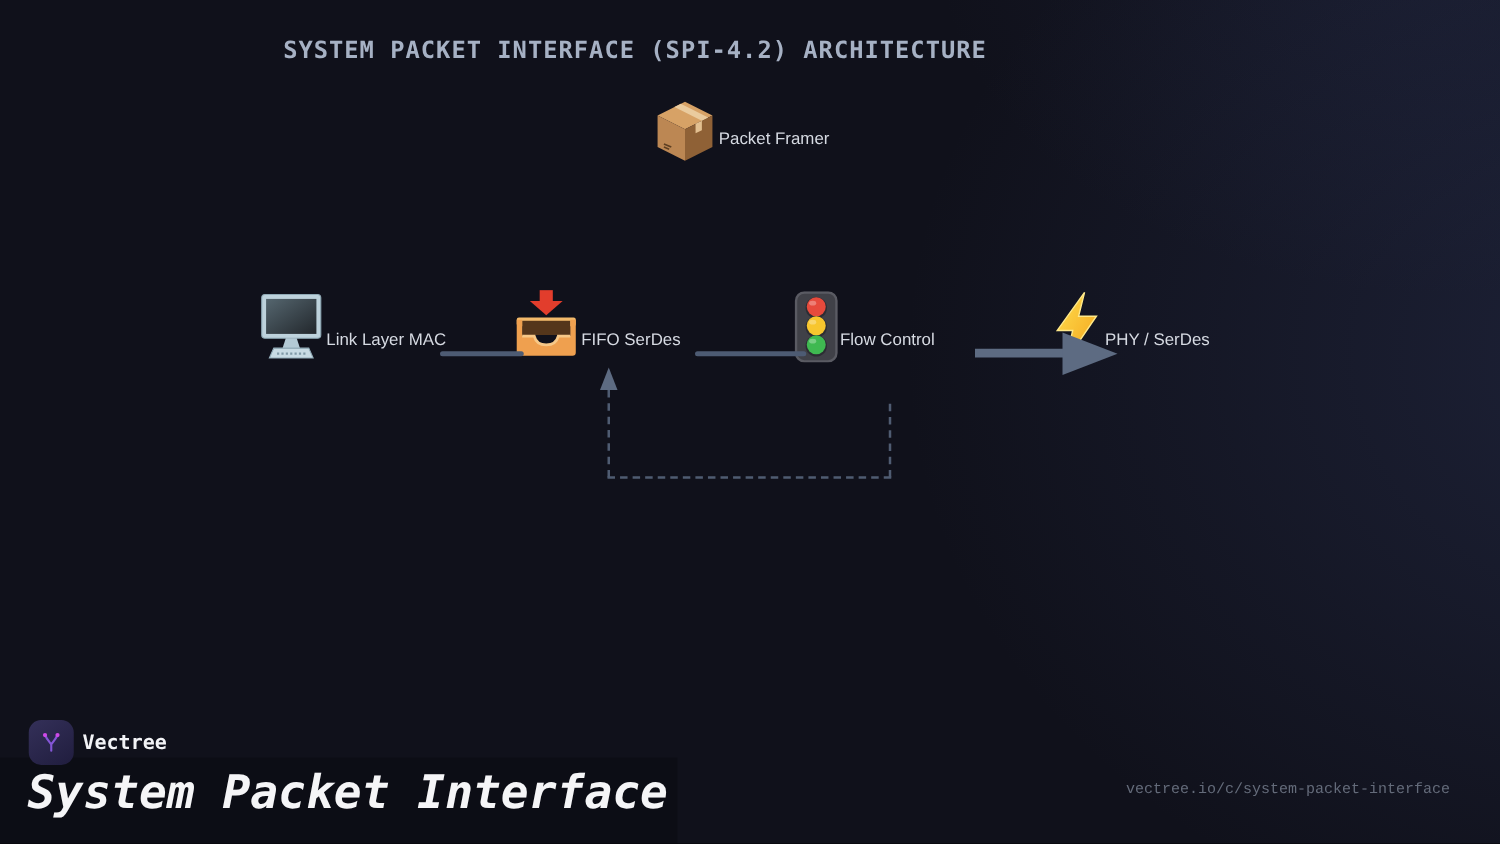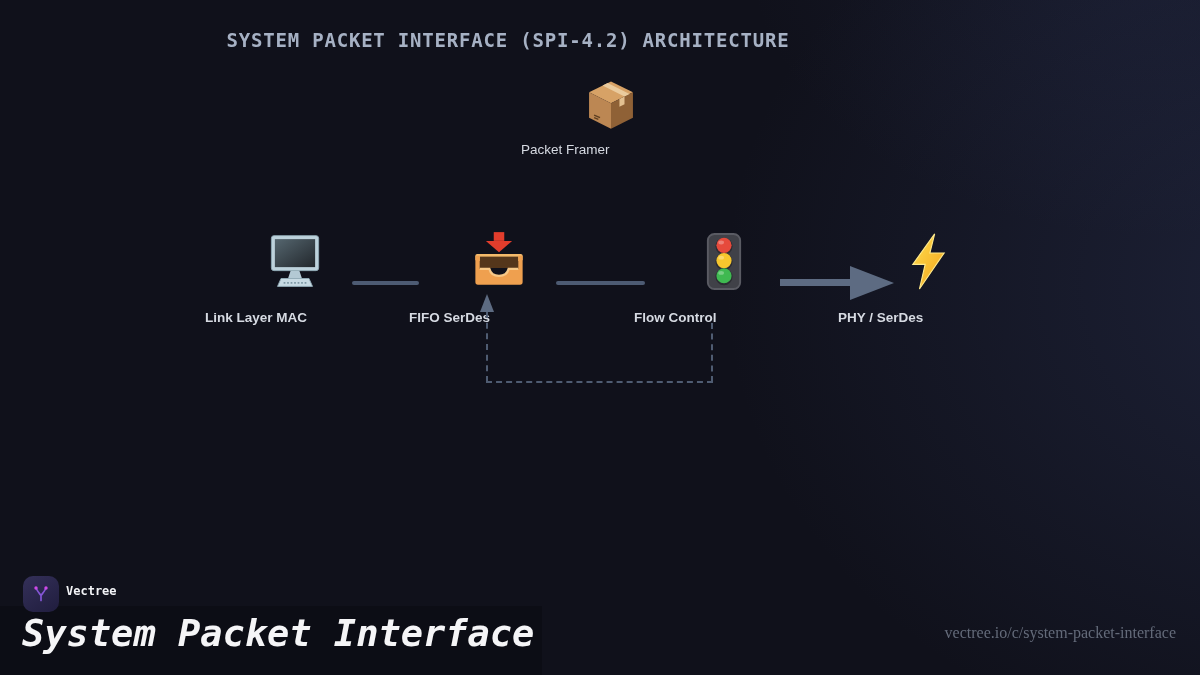--- a/index.html
+++ b/index.html
@@ -9,26 +9,26 @@
       radial-gradient(1000px 800px at 112% 42%, rgba(58,70,118,0.32), rgba(58,70,118,0) 62%),
       radial-gradient(700px 500px at 96% -8%, rgba(52,62,105,0.22), rgba(52,62,105,0) 58%),
       #10111b;
     font-family:"Liberation Sans", sans-serif;
   }
   .diagram-title {
     position:absolute; top:29px; left:0; width:1016px; text-align:center;
     font-family:"DejaVu Sans Mono", monospace; font-weight:bold;
     font-size:19px; letter-spacing:0.8px; color:#a6b1c4;
   }
-  .node { position:absolute; width:180px; display:flex; flex-direction:column; }
+  .node { position:absolute; width:180px; display:flex; flex-direction:row; align-items:center; }
   .iconbox { display:flex; align-items:flex-end; justify-content:center; }
   .row-node .iconbox { height:58px; }
   .top-node .iconbox { height:54px; }
   .node-label { color:#d6dae2; font-size:13.5px; }
-  .row-node .node-label { margin-top:20px;font-weight:bold; }
+  .row-node .node-label { margin-top:20px; }
   .top-node .node-label { margin-top:10px; }
 
   
   .conn-line { position:absolute; height:4px; background:#4d5b73; border-radius:2px; }
   .arrow-shaft { position:absolute; left:780px; top:279px; width:74px; height:7px; background:#5d6b82; }
   .arrow-head {
     position:absolute; left:850px; top:266px; width:0; height:0;
     border-left:44px solid #5d6b82; border-top:17px solid transparent; border-bottom:17px solid transparent;
   }
   .dash-v1 { position:absolute; left:711px; top:323px; height:59px; width:0; border-left:2px dashed #4f5c72; }
@@ -41,29 +41,29 @@
 
   
   .scrim { position:absolute; left:0; top:606px; width:542px; height:69px; background:rgba(0,0,0,0.22); }
   .logo-badge {
     position:absolute; left:23px; top:576px; width:36px; height:36px; border-radius:10px;
     background:linear-gradient(145deg,#343059,#201d3e);
     display:flex; align-items:center; justify-content:center;
   }
   .brand-name {
     position:absolute; left:66px; top:584px;
-    font-family:"DejaVu Sans Mono", monospace; font-weight:bold; font-size:12px; color:#f2f3f6;
+    font-family:"DejaVu Sans Mono", monospace; font-weight:bold; font-size:16px; color:#f2f3f6;
   }
   .page-title {
     position:absolute; left:22px; top:612px;
     font-family:"DejaVu Sans Mono", monospace; font-weight:bold; font-size:37px; color:#f5f5f7; white-space:nowrap;font-style:italic;
   }
   .page-url {
-    position:absolute; right:24px; top:624px;
-    font-family:Liberation Serif, serif; font-size:16px; color:#646b7a;
+    position:absolute; right:40px; top:624px;
+    font-family:Liberation Mono, monospace; font-size:12px; color:#646b7a;
   }
 </style>
 </head>
 <body>
 
 <div class="canvas">
 
   <div class="diagram-title">SYSTEM PACKET INTERFACE (SPI-4.2) ARCHITECTURE</div>
 
   <div class="node top-node" style="left:521px; top:78px;">

